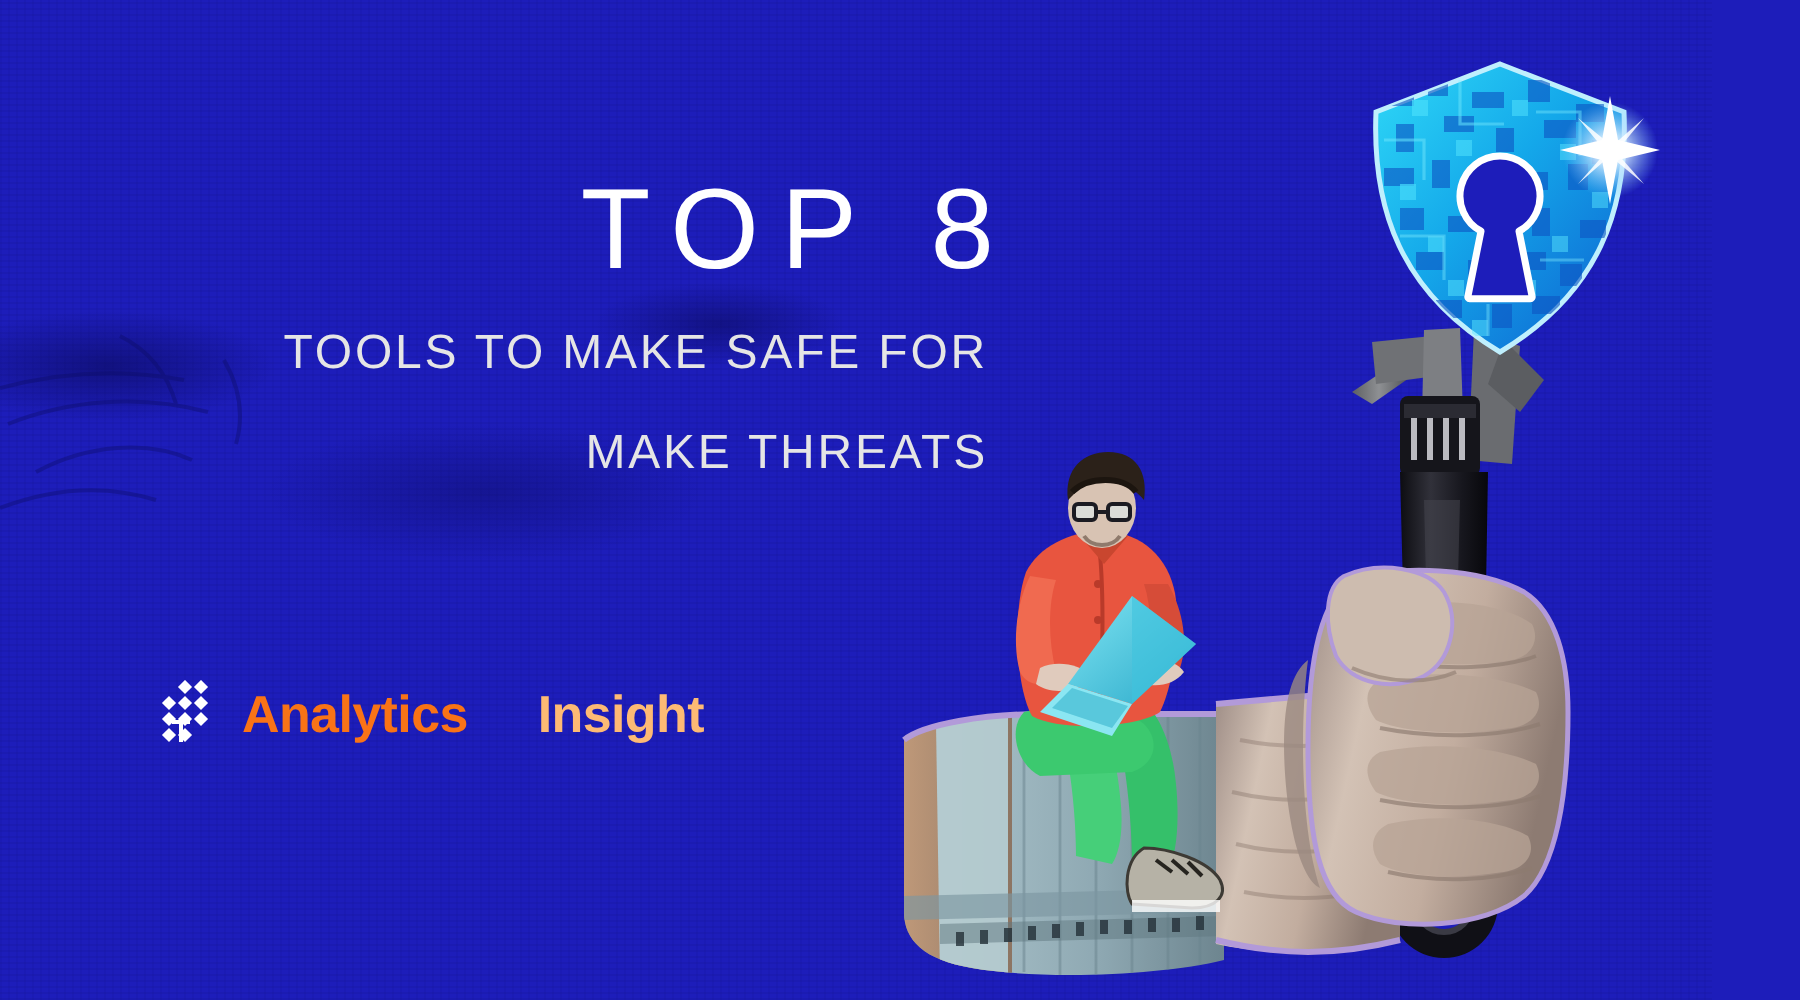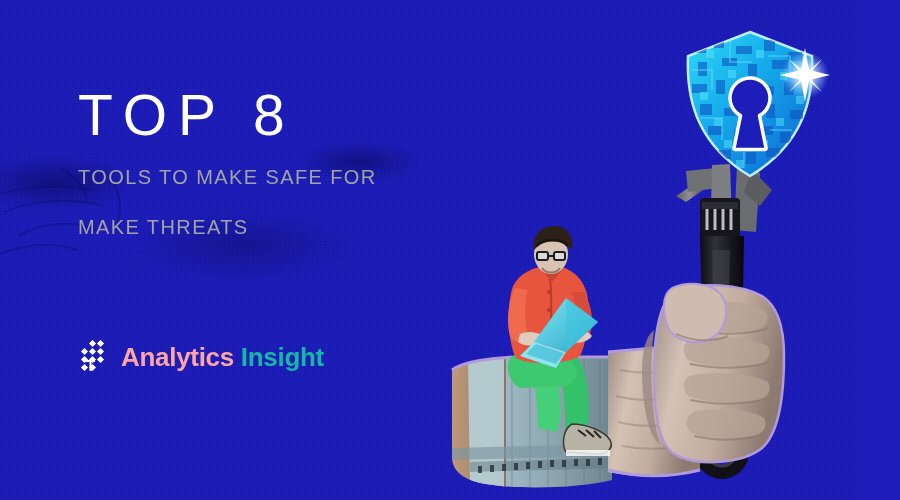--- a/index.html
+++ b/index.html
@@ -7,20 +7,21 @@
     width:900px;height:500px;
     background:#1d1dba;
     font-family:"Liberation Sans", sans-serif;
     overflow:hidden;
   }
   .banner{
     position:relative;
     width:856px;height:500px;
     background:#1d1dba;
     overflow:hidden;
+    text-align:right;
   }
   
   .bg-texture{
     position:absolute;inset:0;
     background-image:
       repeating-linear-gradient(0deg, rgba(0,0,40,.10) 0 1px, rgba(255,255,255,0) 1px 3px),
       repeating-linear-gradient(90deg, rgba(0,0,40,.07) 0 1px, rgba(255,255,255,0) 1px 4px);
     opacity:.55;
     pointer-events:none;
   }
@@ -61,36 +62,36 @@
   .headline{
     position:absolute;left:0;top:0;
     font-size:43px;line-height:46px;font-weight:bold;
     letter-spacing:.5px;white-space:nowrap;
     background:linear-gradient(180deg,#fbd9d7 0%,#fad9d5 34%,#fbe27f 60%,#f7e05c 100%);
     -webkit-background-clip:text;background-clip:text;
     -webkit-text-fill-color:transparent;color:transparent;
   }
 
   .subline{
-    margin:0;
+    margin:14px;
     margin-top:16px;
-    font-size:20px;
+    font-size:24px;
     line-height:34px;
     font-weight:300;
     letter-spacing:1.4px;
-    color:#a3a3a3;
+    color:#e5e5e5;
     white-space:nowrap;
   }
 
   
   .logo{position:absolute;left:78px;top:340px;display:flex;align-items:center;gap:11px;}
   .logo-mark{width:32px;height:34px;display:block;}
   .logo-text{font-size:26px;font-weight:bold;letter-spacing:-.3px;line-height:30px;}
-  .logo-a{color:#fca5a5;}
-  .logo-i{color:#14b8a6;}
+  .logo-a{color:#f97316;}
+  .logo-i{color:#fdba74;margin-left:28px;}
 
   
   .art{position:absolute;left:0;top:0;width:900px;height:500px;pointer-events:none;}
 </style>
 </head>
 <body>
 
 <div class="banner">
 
   <div class="bg-texture"></div>

